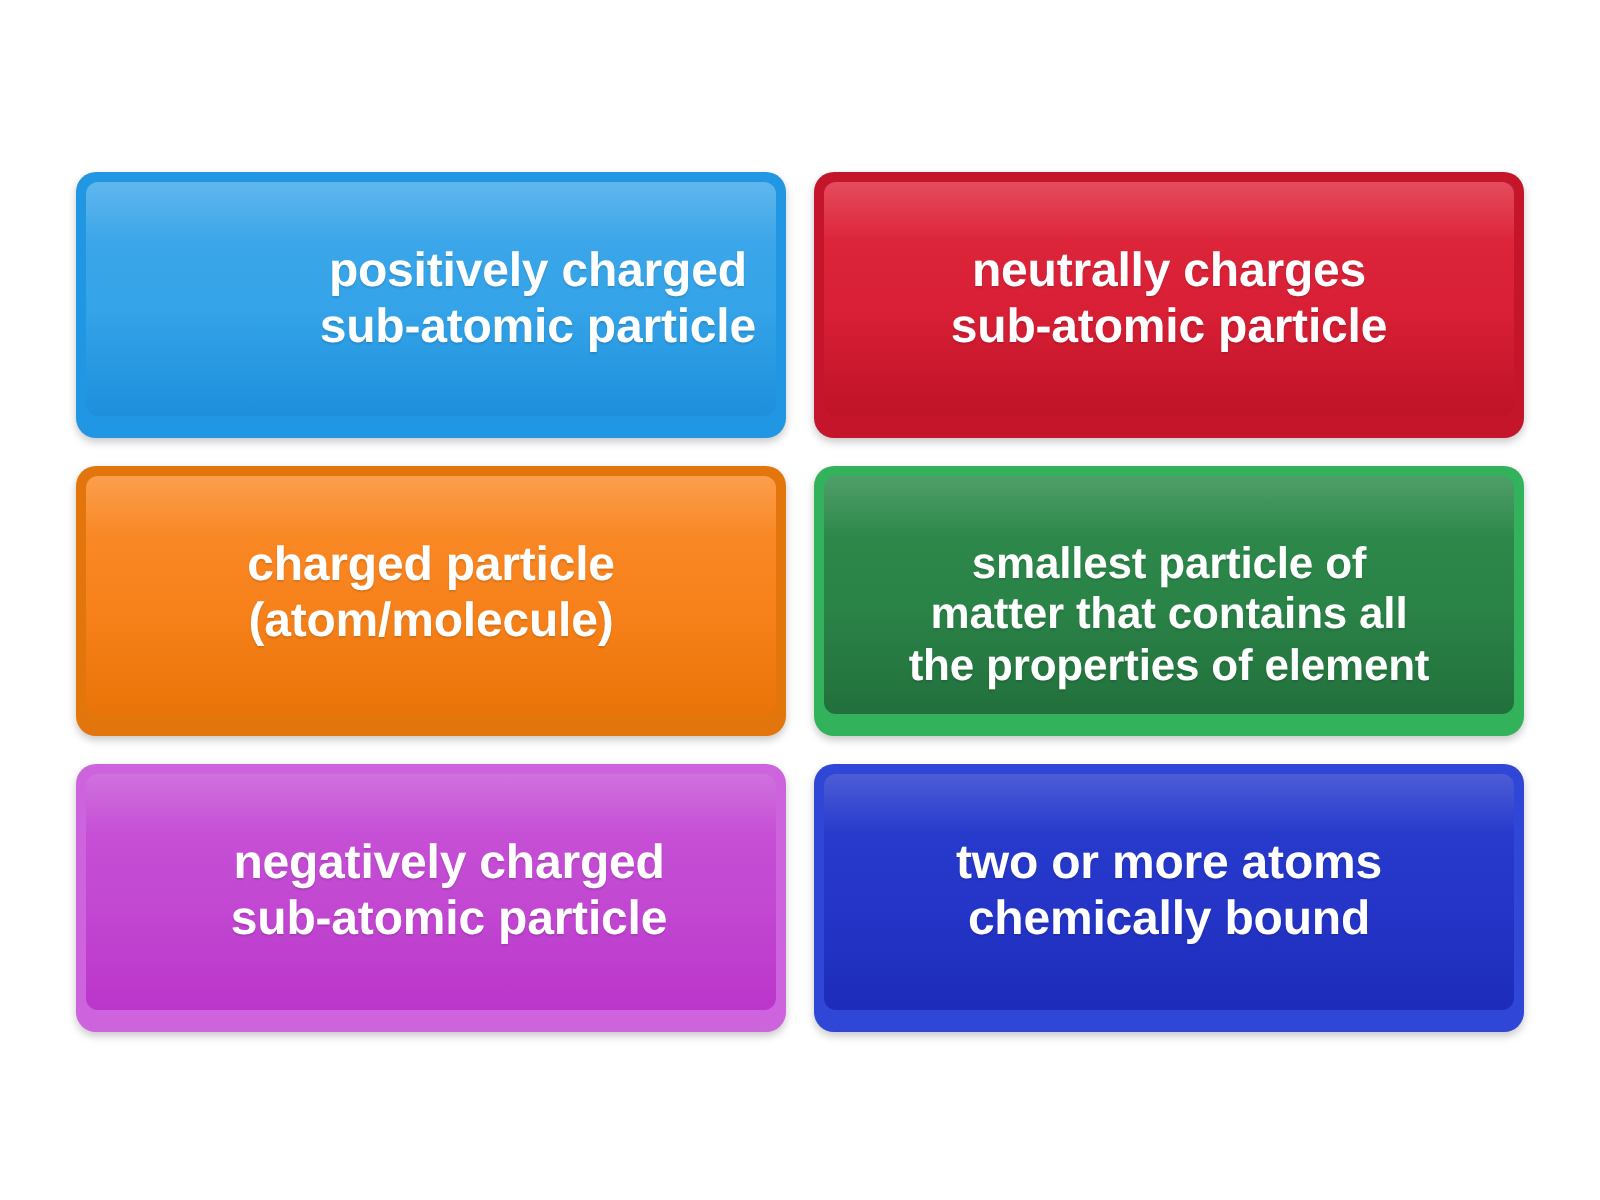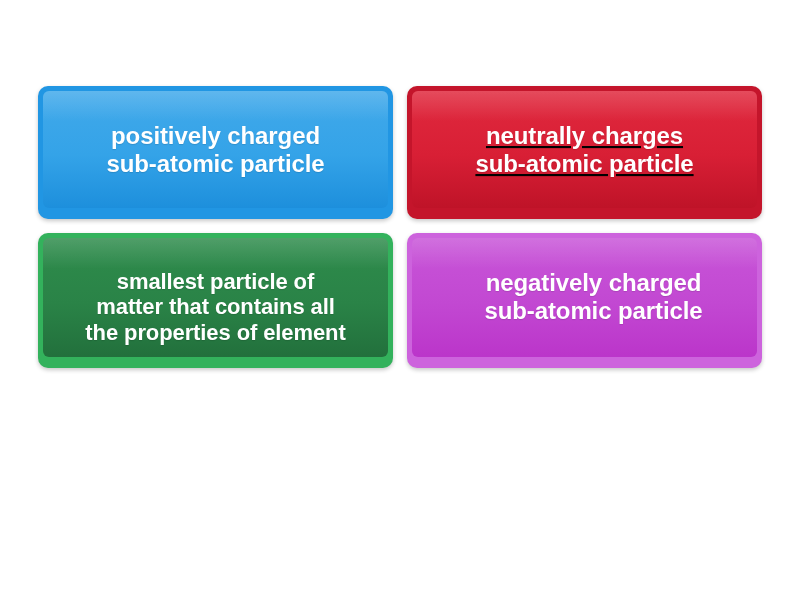--- a/index.html
+++ b/index.html
@@ -65,24 +65,24 @@
     line-height: 1.16;
     text-align: center;
     letter-spacing: -0.1px;
     white-space: pre-line;
     text-shadow: 0 1px 1px rgba(0,0,0,0.12);
   }
   .label.small { font-size: 22px; margin-top: 20px; }
 
   
   .t-blue   { background: #2196e3; }
-  .t-blue   .face { background: linear-gradient(to bottom, #41a9ea 0%, #34a3e8 55%, #1d8fdc 100%); }
+  .t-blue   .face { background: linear-gradient(to bottom, #41a9ea 0%, #34a3e8 55%, #1d8fdc 100%); justify-content: flex-end; }
 
   .t-red    { background: #c4152b; }
-  .t-red    .face { background: linear-gradient(to bottom, #e0293e 0%, #d81f35 55%, #bf1328 100%); text-decoration: underline; }
+  .t-red    .face { background: linear-gradient(to bottom, #e0293e 0%, #d81f35 55%, #bf1328 100%); }
 
   .t-orange { background: #e2760c; }
   .t-orange .face { background: linear-gradient(to bottom, #fb8c2a 0%, #f7821c 55%, #ea7407 100%); }
 
   .t-green  { background: #33b25c; }
   .t-green  .face { background: linear-gradient(to bottom, #2e8c4c 0%, #2a8347 55%, #22703c 100%); }
 
   .t-purple { background: #cd63dd; }
   .t-purple .face { background: linear-gradient(to bottom, #c855d8 0%, #c248d2 55%, #bb35ca 100%); padding-left: 28px; }
 
@@ -101,30 +101,42 @@
     </div>
   </div>
 
   <div class="tile t-red">
     <div class="face">
       <span class="label">neutrally charges
 sub-atomic particle</span>
     </div>
   </div>
 
+  <div class="tile t-orange">
+    <div class="face">
+      <span class="label">charged particle
+(atom/molecule)</span>
+    </div>
+  </div>
 
   <div class="tile t-green">
     <div class="face">
       <span class="label small">smallest particle of
 matter that contains all
 the properties of element</span>
     </div>
   </div>
 
   <div class="tile t-purple">
     <div class="face">
       <span class="label">negatively charged
 sub-atomic particle</span>
     </div>
   </div>
 
+  <div class="tile t-indigo">
+    <div class="face">
+      <span class="label">two or more atoms
+chemically bound</span>
+    </div>
+  </div>
 
 </div>
 
 </body></html>

